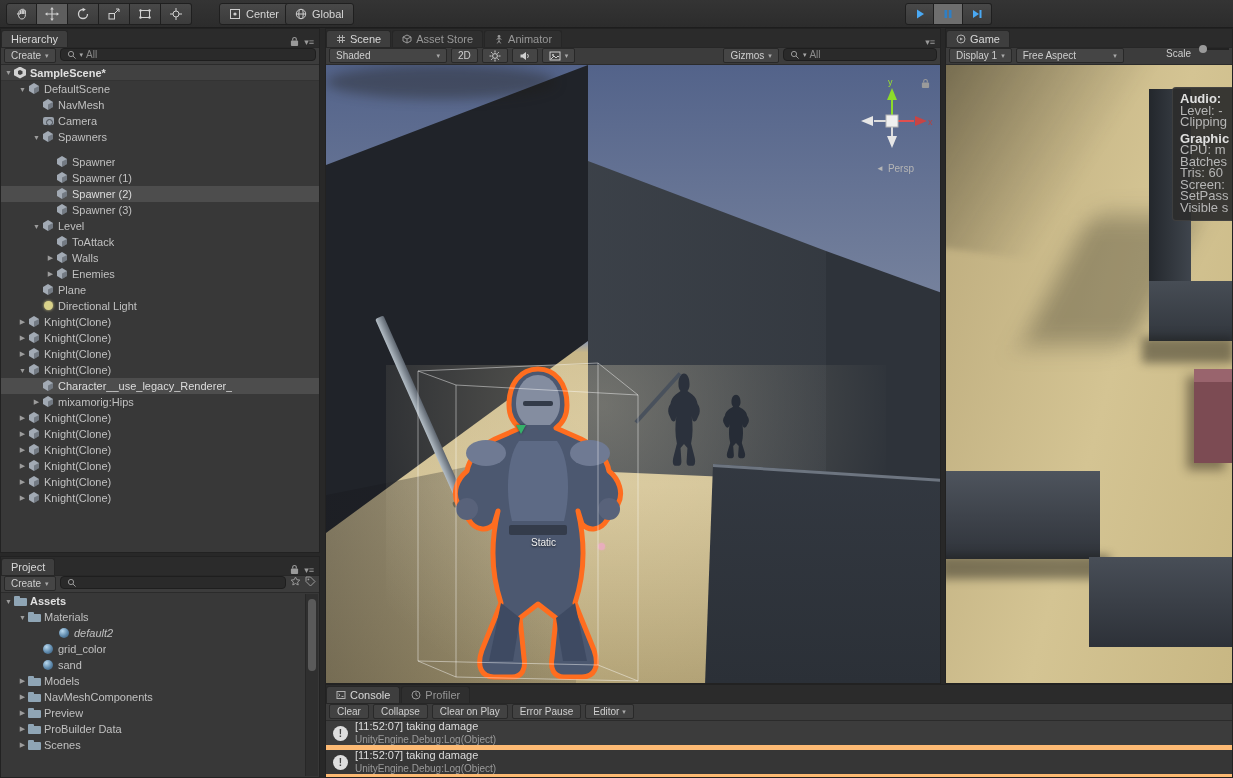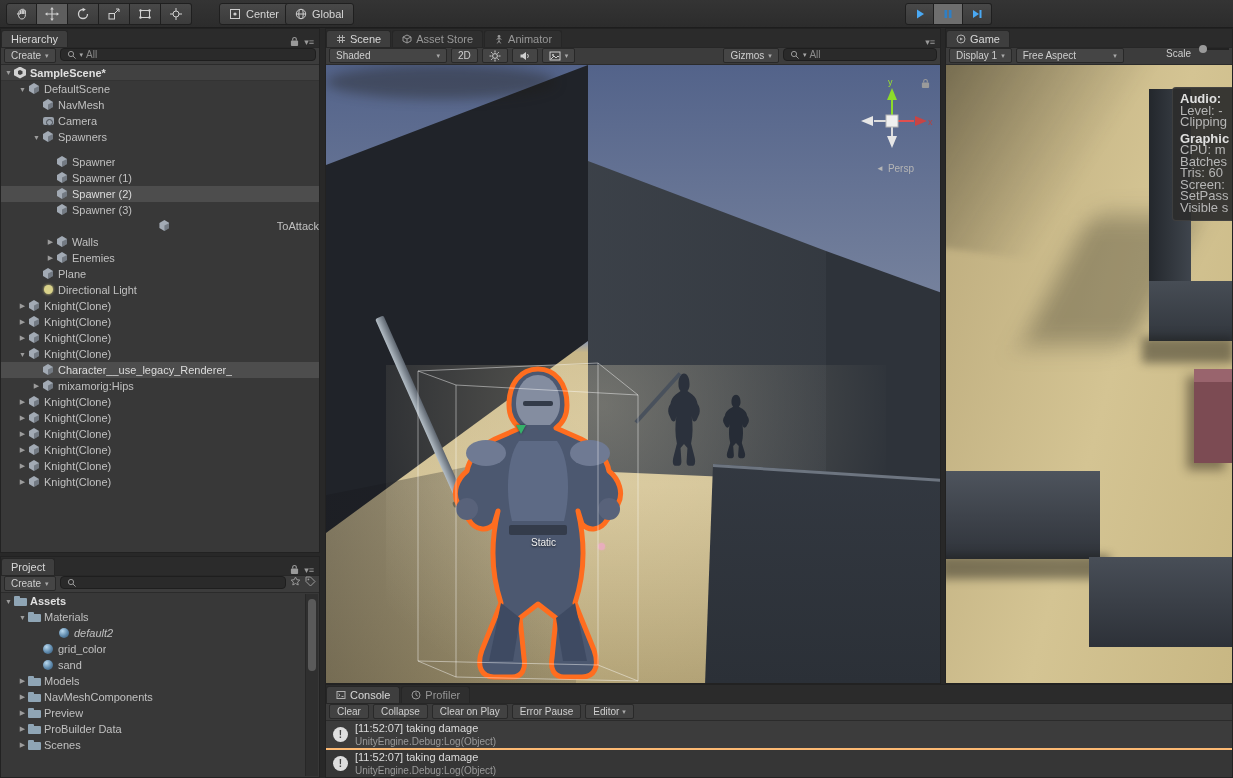--- a/index.html
+++ b/index.html
@@ -102,21 +102,21 @@
   .gshadow-v{position:absolute;left:110px;top:150px;width:110px;height:130px;background:rgba(25,25,20,.3);filter:blur(12px);transform:skewX(-28deg)}
   .stats{position:absolute;top:22px;right:0;width:60px;padding:5px 2px 7px 7px;background:rgba(44,44,44,.93);border:1px solid rgba(80,80,80,.5);border-right:none;border-radius:4px 0 0 4px;color:#b6b6b6;font-size:13px;line-height:11.5px;white-space:nowrap;overflow:hidden;z-index:5}
   .stats .hd{color:#e0e0e0;font-weight:bold}
   .stats .gap{height:5px}
   .scale-slider{width:30px;height:2px;background:#222;position:relative;margin-left:4px}
   .scale-slider::before{content:"";position:absolute;left:0;top:-3px;width:8px;height:8px;border-radius:50%;background:#9a9a9a}
 
   
   #console-toolbar .cbtn{height:15px;padding:0 7px;background:#424242;border:1px solid #292929;border-radius:2px;font-size:10px;color:#cfcfcf;display:flex;align-items:center;gap:3px;white-space:nowrap}
   #console-entries{position:absolute;top:36px;left:0;right:0;bottom:0;overflow:hidden;background:#323232}
-  .centry{height:29px;display:flex;align-items:center;background:#3c3c3c;border-bottom:2px solid #fdba74}
+  .centry{height:29px;display:flex;align-items:center;background:#3c3c3c;border-bottom:5px solid #fdba74}
   .centry.alt{background:#363636}
   .log-icon{width:15px;height:15px;border-radius:50%;background:#dedede;position:relative;margin:0 7px;flex:none}
   .log-icon::after{content:"!";position:absolute;inset:0;text-align:center;line-height:15px;color:#444;font-weight:bold;font-size:10px}
   .ctext{display:flex;flex-direction:column;line-height:13px;overflow:hidden}
   .cmsg{color:#dcdcdc;font-size:11px}
   .ctrace{color:#9a9a9a;font-size:10px}
 
   svg{display:block}
 </style>
 </head>
@@ -301,21 +301,26 @@
         <div class="trow sel" style="padding-left: 44px;">
           <span class="arr"></span>
           <span class="ticon gameobject-icon"></span>
           <span class="tlbl">Spawner (2)</span>
         </div>
         <div class="trow" style="padding-left: 44px;">
           <span class="arr"></span>
           <span class="ticon gameobject-icon"></span>
           <span class="tlbl">Spawner (3)</span>
         </div>
-        <div class="trow" style="padding-left: 44px; justify-content: space-between;">
+        <div class="trow" style="padding-left: 30px;">
+          <span class="arr">▼</span>
+          <span class="ticon gameobject-icon"></span>
+          <span class="tlbl">Level</span>
+        </div>
+        <div class="trow" style="padding-left: 44px;">
           <span class="arr"></span>
           <span class="ticon gameobject-icon"></span>
           <span class="tlbl">ToAttack</span>
         </div>
         <div class="trow" style="padding-left: 44px;">
           <span class="arr">▶</span>
           <span class="ticon gameobject-icon"></span>
           <span class="tlbl">Walls</span>
         </div>
         <div class="trow" style="padding-left: 44px;">

